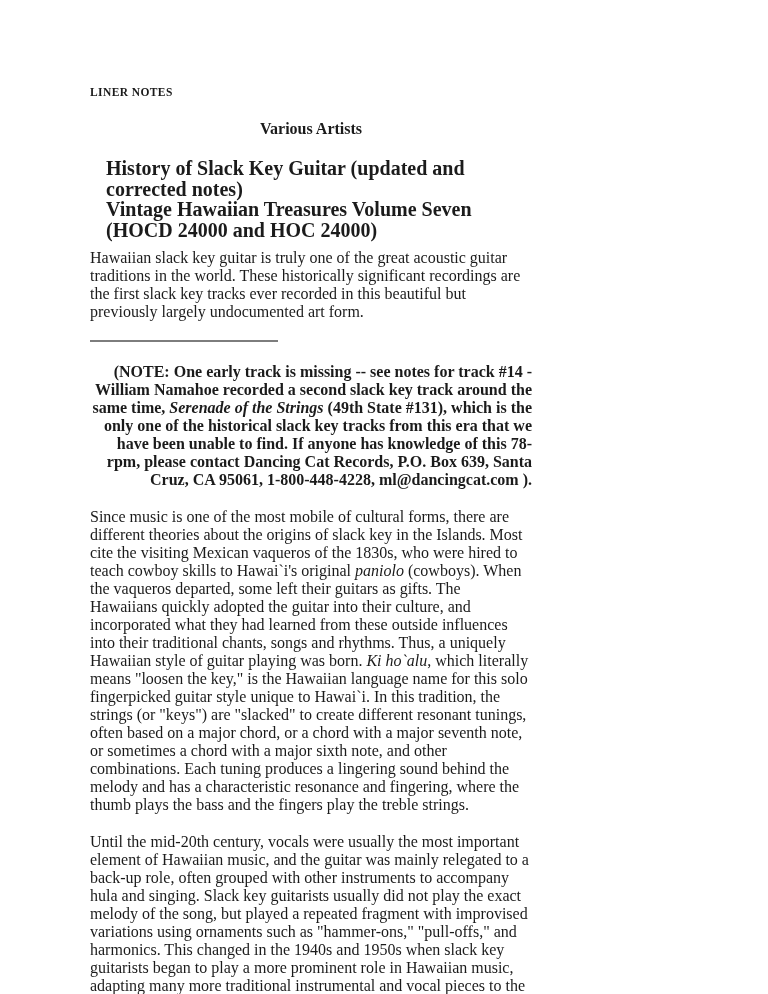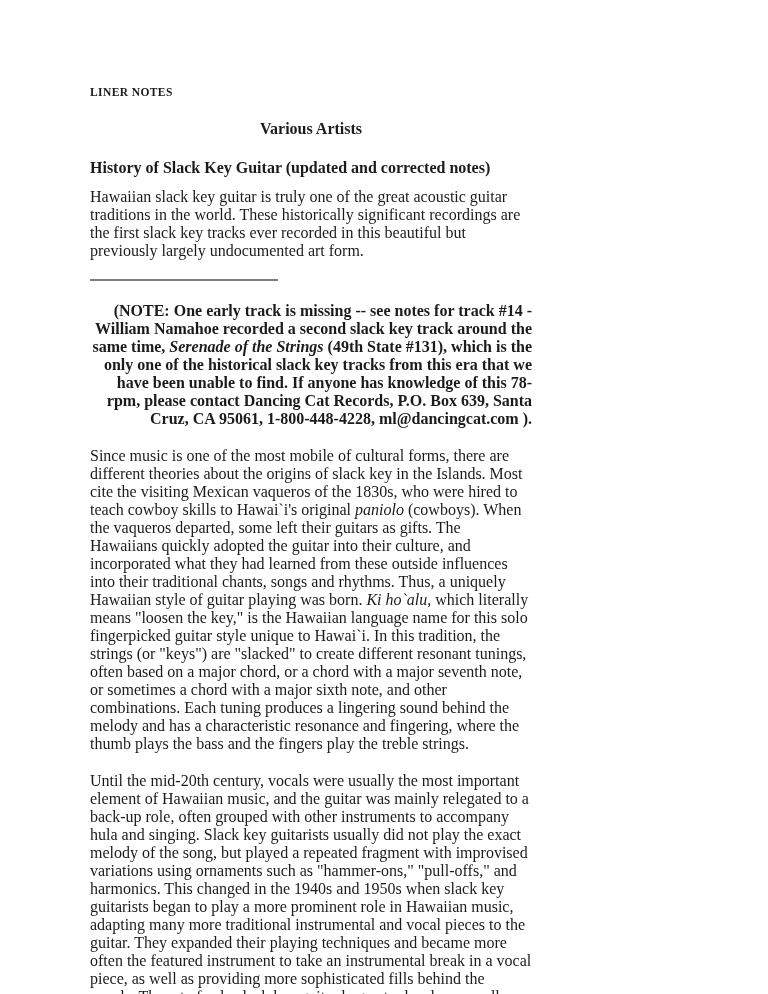--- a/index.html
+++ b/index.html
@@ -29,24 +29,24 @@
     margin: 0 0 20px 0;
   }
   .artist {
     font-size: 16px;
     font-weight: bold;
     line-height: 20px;
     margin: 0 0 19px 0;
     text-align: center;
   }
   .title-block {
-    font-size: 16px;
+    font-size: 20px;
     font-weight: bold;
     line-height: 20.5px;
-    margin: 0 0 9px 0;
+    margin: 0 0 9px 16px;
   }
   p.para {
     font-size: 16px;
     line-height: 18px;
     margin: 0 0 19px 0;
     text-align: left;
   }
   p.para.bold {
     font-weight: bold;
     text-align: right;
@@ -62,20 +62,21 @@
 <body>
 
 <div class="page">
 
   <div class="kicker">LINER NOTES</div>
 
   <div class="artist">Various Artists</div>
 
   <div class="title-block">
     <div>History of Slack Key Guitar (updated and corrected notes)</div>
+    <div>Vintage Hawaiian Treasures Volume Seven (HOCD 24000 and HOC 24000)</div>
   </div>
 
   <p class="para">Hawaiian slack key guitar is truly one of the great acoustic guitar traditions in the world. These historically significant recordings are the first slack key tracks ever recorded in this beautiful but previously largely undocumented art form.</p>
 
   <div class="divider"></div>
 
   <p class="para bold"><span>(NOTE: One early track is missing -- see notes for track #14 - William Namahoe recorded a second slack key track around the same time, </span><span style="font-style: italic;">Serenade of the Strings</span><span> (49th State #131), which is the only one of the historical slack key tracks from this era that we have been unable to find. If anyone has knowledge of this 78-rpm, please contact Dancing Cat Records, P.O. Box 639, Santa Cruz, CA 95061, 1-800-448-4228, ml@dancingcat.com ).</span></p>
 
   <p class="para"><span>Since music is one of the most mobile of cultural forms, there are different theories about the origins of slack key in the Islands. Most cite the visiting Mexican vaqueros of the 1830s, who were hired to teach cowboy skills to Hawai`i's original </span><span style="font-style: italic;">paniolo</span><span> (cowboys). When the vaqueros departed, some left their guitars as gifts. The Hawaiians quickly adopted the guitar into their culture, and incorporated what they had learned from these outside influences into their traditional chants, songs and rhythms. Thus, a uniquely Hawaiian style of guitar playing was born. </span><span style="font-style: italic;">Ki ho`alu</span><span>, which literally means "loosen the key," is the Hawaiian language name for this solo fingerpicked guitar style unique to Hawai`i. In this tradition, the strings (or "keys") are "slacked" to create different resonant tunings, often based on a major chord, or a chord with a major seventh note, or sometimes a chord with a major sixth note, and other combinations. Each tuning produces a lingering sound behind the melody and has a characteristic resonance and fingering, where the thumb plays the bass and the fingers play the treble strings.</span></p>
 

